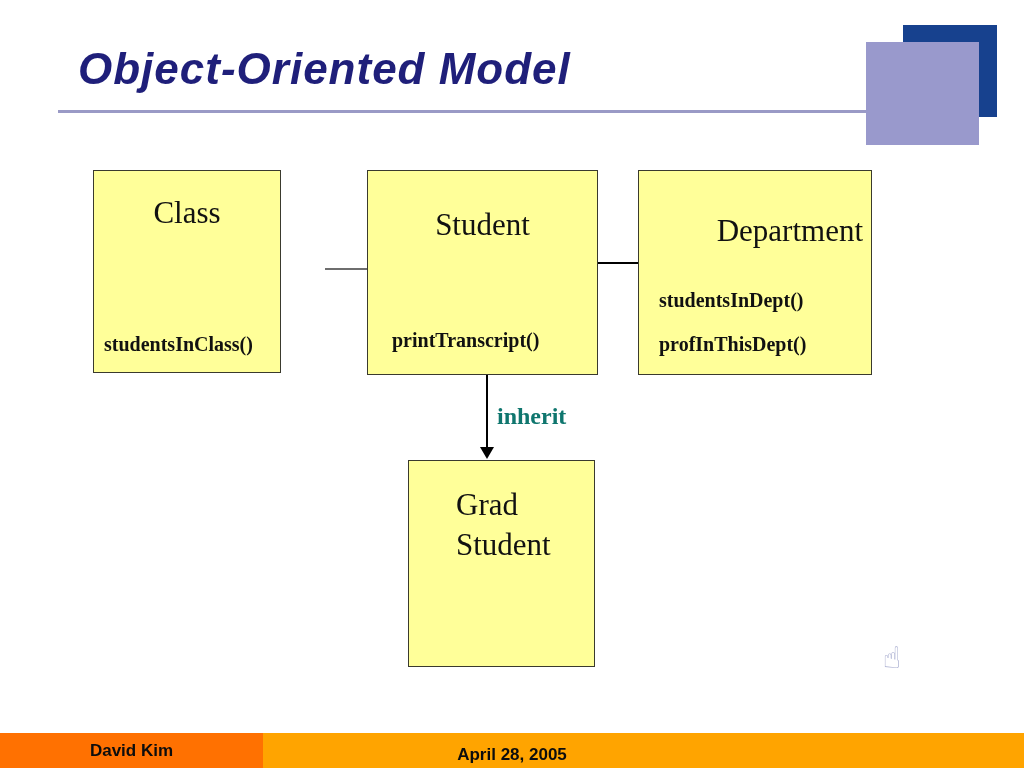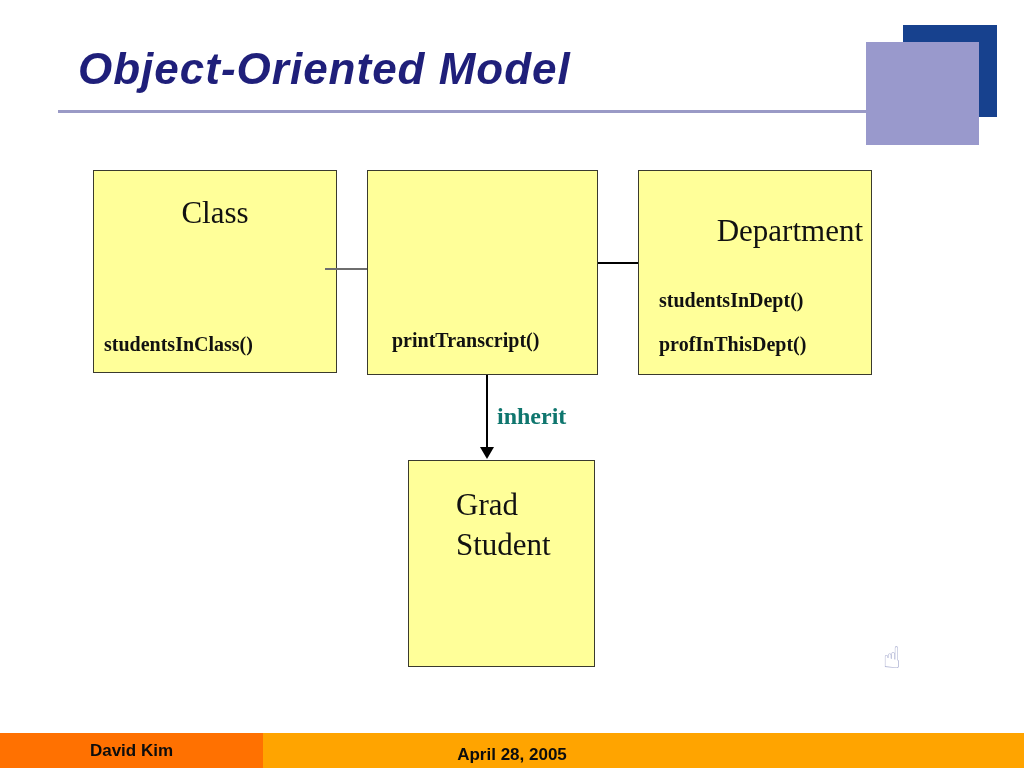--- a/index.html
+++ b/index.html
@@ -31,21 +31,21 @@
     position:absolute;background:#ffff99;border:1px solid #3a3a2e;
     box-sizing:border-box;color:#111111;
   }
   .uml-title{
     font-family:"Liberation Serif",serif;font-size:31px;font-weight:normal;
   }
   .uml-method{
     font-family:"Liberation Serif",serif;font-size:20px;font-weight:bold;
     white-space:nowrap;
   }
-  .box-class{left:93px;top:170px;width:244px;height:203px;}
+  .box-class{left:93px;top:170px;width:188px;height:203px;}
   .box-class .uml-title{text-align:center;margin-top:24px;}
   .box-class .uml-method{position:absolute;left:10px;bottom:16px;margin-top:16px;}
 
   .box-student{left:367px;top:170px;width:231px;height:205px;}
   .box-student .uml-title{text-align:center;margin-top:36px;}
   .box-student .uml-method{position:absolute;left:24px;bottom:22px;}
 
   .box-department{left:638px;top:170px;width:234px;height:205px;}
   .box-department .uml-title{text-align:right;padding-right:8px;margin-top:42px;}
   .box-department .dept-method-1{position:absolute;left:20px;top:118px;}
@@ -115,20 +115,21 @@
 <div class="edge edge-inherit-line"></div>
 <div class="edge edge-inherit-head"></div>
 <div class="inherit-label">inherit</div>
 
 <div class="uml-box box-class">
   <div class="uml-title">Class</div>
   <div class="uml-method">studentsInClass()</div>
 </div>
 
 <div class="uml-box box-student">
+  <div class="uml-title">Student</div>
   <div class="uml-method">printTranscript()</div>
 </div>
 
 <div class="uml-box box-department">
   <div class="uml-title">Department</div>
   <div class="uml-method dept-method-2">profInThisDept()</div>
   <div class="uml-method dept-method-1">studentsInDept()</div>
 </div>
 
 <div class="uml-box box-grad">

